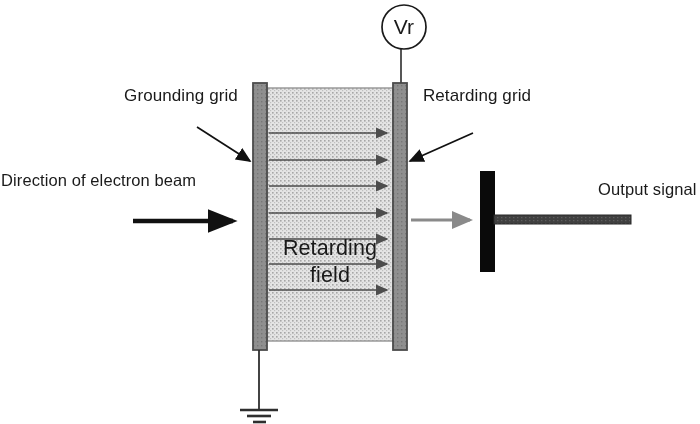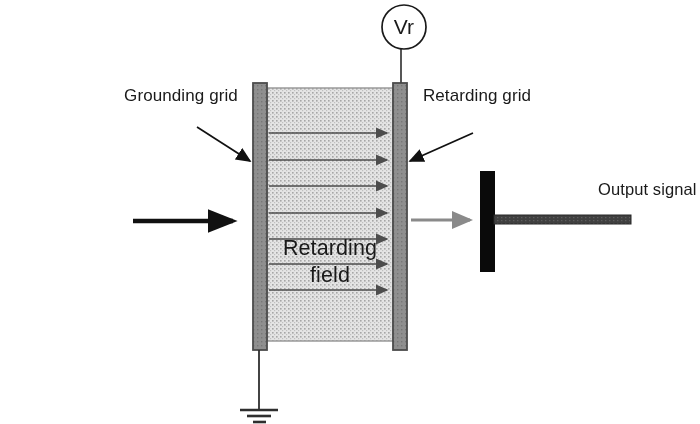--- a/index.html
+++ b/index.html
@@ -117,19 +117,20 @@
 
     <rect x="494" y="215" width="137" height="9" fill="url(#outTex)" stroke="#262626" stroke-width="1"></rect>
   </svg>
 
   <div class="lbl" id="vr-label">Vr</div>
 
   <div class="lbl center" id="retarding-grid-label">Retarding grid</div>
 
   <div class="lbl center" id="grounding-grid-label">Grounding grid</div>
 
+  <div class="lbl nowrap" id="direction-label">Direction of electron beam</div>
 
   <div class="lbl center" id="retarding-field-label">Retarding field</div>
 
   <div class="lbl nowrap" id="output-signal-label">Output signal</div>
 
 
 </div>
 
 </body></html>

